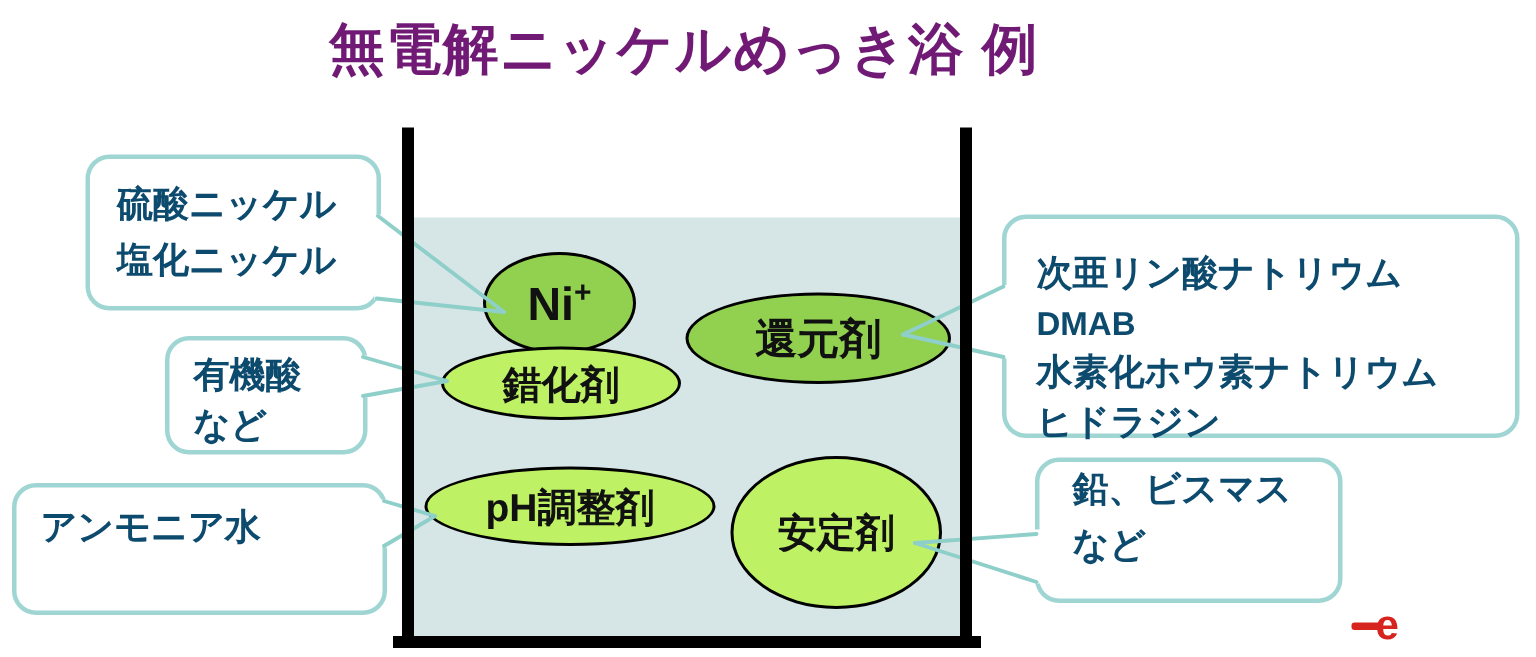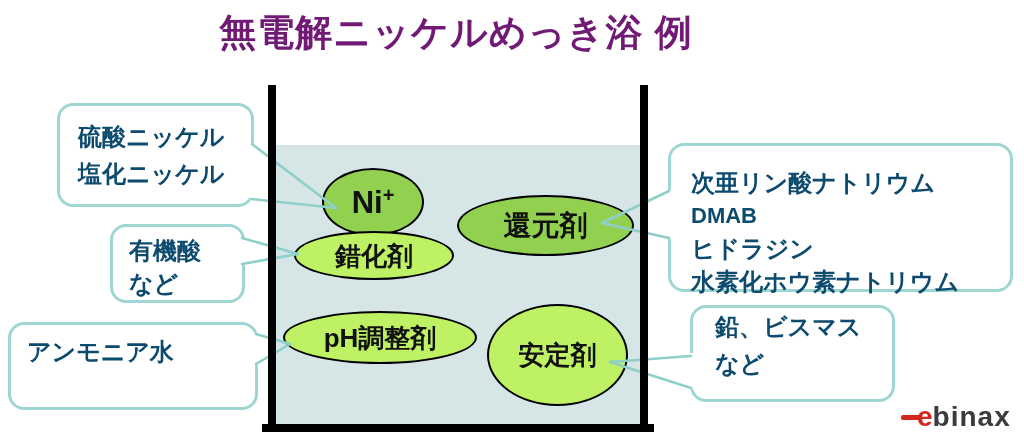--- a/index.html
+++ b/index.html
@@ -79,22 +79,22 @@
   <div class="cl">など</div>
 </div>
 
 <div class="abs callout co-ph">
   <div class="cl">アンモニア水</div>
 </div>
 
 <div class="abs callout co-reducer">
   <div class="cl">次亜リン酸ナトリウム</div>
   <div class="cl cl-latin">DMAB</div>
+  <div class="cl">水素化ホウ素ナトリウム</div>
   <div class="cl">ヒドラジン</div>
-  <div class="cl">水素化ホウ素ナトリウム</div>
 </div>
 
 <div class="abs callout co-stab">
   <div class="cl">鉛、ビスマス</div>
   <div class="cl">など</div>
 </div>
 
 <div class="abs ell green ell-ni">
   <span>Ni</span>
     <sup>+</sup>
@@ -140,14 +140,13 @@
   </g>
 </svg>
 
 <div class="abs wall wall-left"></div>
 <div class="abs wall wall-right"></div>
 <div class="abs wall wall-bottom"></div>
 
 <div class="abs logo">
   <span class="logo-dash"></span>
     <span class="logo-e">e</span>
-    <span class="logo-rest">binax</span>
 </div>
 
 </body></html>

